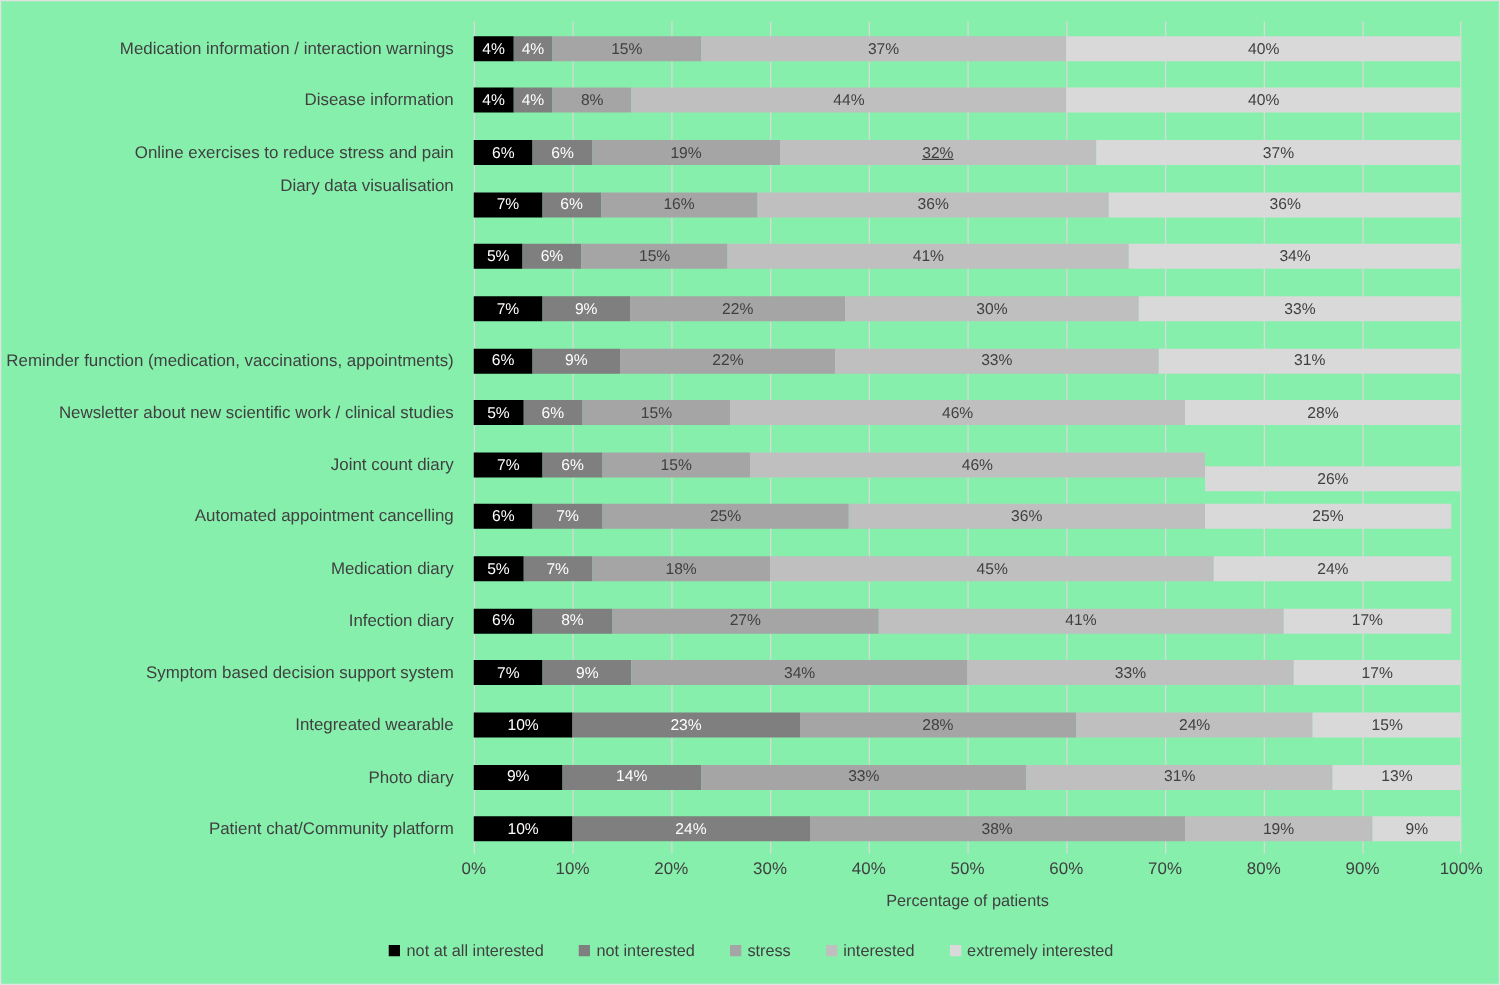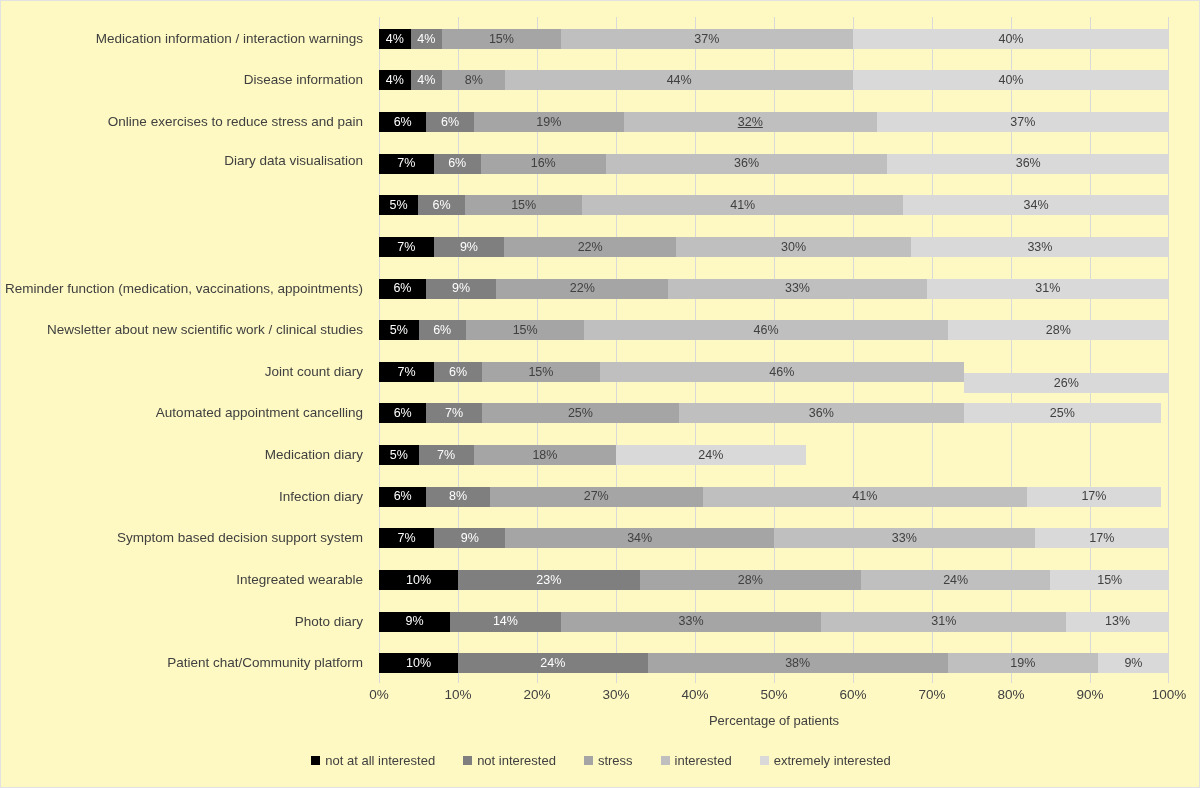--- a/index.html
+++ b/index.html
@@ -11,21 +11,21 @@
   body {
     font-family: "Liberation Sans", sans-serif;
     color: #404040;
   }
   #chart-root {
     position: relative;
     width: 1200px;
     height: 788px;
     box-sizing: border-box;
     border: 1px solid #e2e2e2;
-    background: #fef9c3;
+    background: #86efac;
     overflow: hidden;
   }
 
   
   
   .plot {
     position: absolute;
     left: 378px;
     top: 16px;
     width: 790px;
@@ -177,21 +177,21 @@
 </style>
 </head>
 <body>
 
 <div id="chart-root">
 
   <div class="cat-labels">
       <div class="cat-label" style="top: 11.8125px;">Medication information / interaction warnings</div>
       <div class="cat-label" style="top: 53.4375px;">Disease information</div>
       <div class="cat-label" style="top: 95.0625px;">Online exercises to reduce stress and pain</div>
-      <div class="cat-label" style="top: 134px;">Diary data visualisation</div>
+      <div class="cat-label" style="top: 122px;">Diary data visualisation</div>
       <div class="cat-label" style="top: 261.562px;">Reminder function (medication, vaccinations, appointments)</div>
       <div class="cat-label" style="top: 303.188px;">Newsletter about new scientific work / clinical studies</div>
       <div class="cat-label" style="top: 344.812px;">Joint count diary</div>
       <div class="cat-label" style="top: 386.438px;">Automated appointment cancelling</div>
       <div class="cat-label" style="top: 428.062px;">Medication diary</div>
       <div class="cat-label" style="top: 469.688px;">Infection diary</div>
       <div class="cat-label" style="top: 511.312px;">Symptom based decision support system</div>
       <div class="cat-label" style="top: 552.938px;">Integreated wearable</div>
       <div class="cat-label" style="top: 594.562px;">Photo diary</div>
       <div class="cat-label" style="top: 636.188px;">Patient chat/Community platform</div>
@@ -405,20 +405,23 @@
         <div class="row" style="top: 428.062px;">
           <div class="bar">
             <div class="seg s0" style="width: 5%;">
               <span class="seg-label">5%</span>
             </div>
             <div class="seg s1" style="width: 7%;">
               <span class="seg-label">7%</span>
             </div>
             <div class="seg s2" style="width: 18%;">
               <span class="seg-label">18%</span>
+            </div>
+            <div class="seg s3" style="width: 45%;">
+              <span class="seg-label">45%</span>
             </div>
             <div class="seg s4" style="width: 24%;">
               <span class="seg-label">24%</span>
             </div>
           </div>
         </div>
         <div class="row" style="top: 469.688px;">
           <div class="bar">
             <div class="seg s0" style="width: 6%;">
               <span class="seg-label">6%</span>

